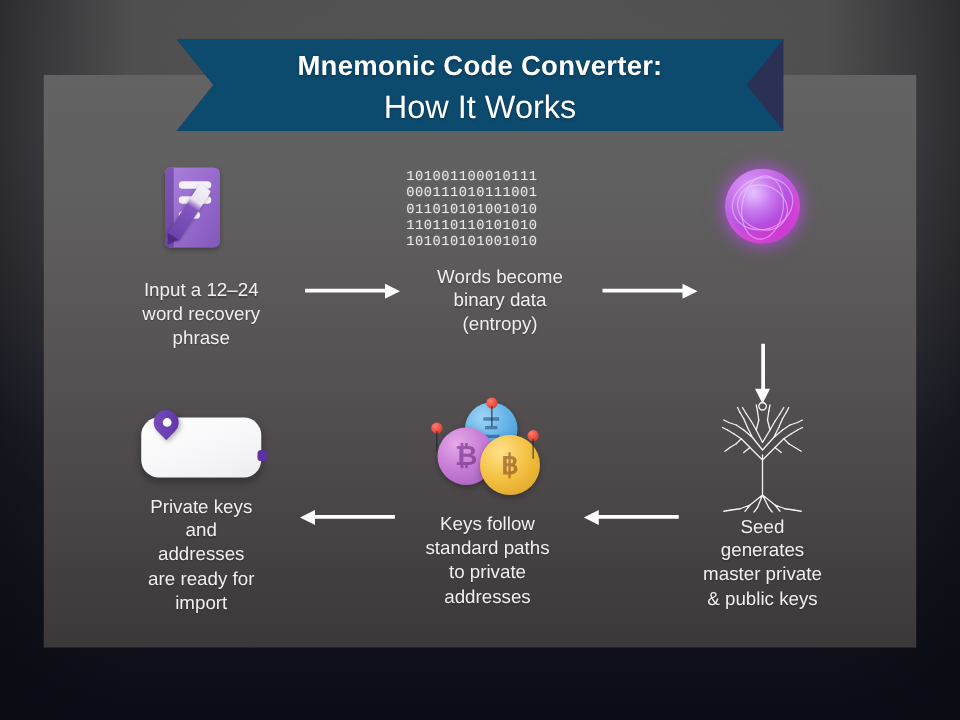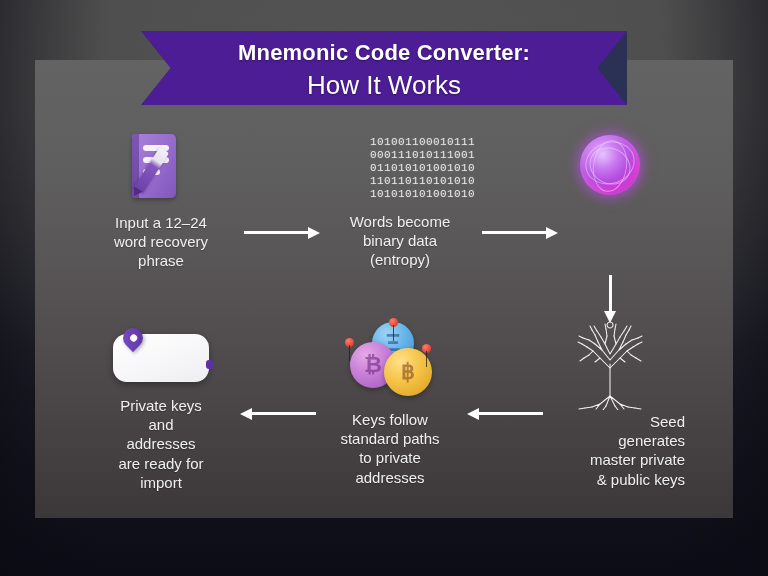--- a/index.html
+++ b/index.html
@@ -77,21 +77,21 @@
     position: absolute;
     inset: 0;
     clip-path: polygon(
       0% 0%,
       100% 0%,
       93.9% 50%,
       100% 100%,
       0% 100%,
       6.1% 50%
     );
-    background: #4c1d95;
+    background: #0c4a6e;
   }
   .ribbon-text {
     position: absolute;
     left: 0; right: 0;
     text-align: center;
     color: #ffffff;
     text-shadow: 0 1px 2px rgba(0,0,0,0.35);
   }
   #ribbon-line1 {
     top: 9px;
@@ -178,21 +178,21 @@
     border-top: 8px solid #4e2c82;
   }
 
   
   #binary-block {
     font-family: "Liberation Mono", monospace;
     font-size: 11px;
     line-height: 1.18;
     color: #e9e9e9;
     letter-spacing: 0.4px;
-    text-align: right;
+    text-align: left;
     white-space: pre;
     text-shadow: 0 0 2px rgba(255,255,255,0.18);
   }
 
   
   #icon-sphere {
     width: 78px;
     height: 78px;
   }
   .sphere-glow {
@@ -393,21 +393,21 @@
 
   <div class="step" style="left:88px; top:128px; width:146px;">
     <div class="step-icon" id="icon-note">
       <div class="note-body"></div>
       <div class="note-spine"></div>
       <div class="note-line nl1"></div>
       <div class="note-line nl2"></div>
       <div class="note-line nl3"></div>
       <div class="pen"></div>
     </div>
-    <div class="step-label" style="margin-top:10px;">Input a 12–24
+    <div class="step-label" style="margin-top:20px;">Input a 12–24
 word recovery
 phrase</div>
   </div>
 
   <div class="arrow-h arrow-right" style="left:244px; top:225px; width:76px;">
     <div class="shaft"></div>
     <div class="head"></div>
   </div>
 
   <div class="step" style="left:325px; top:136px; width:150px;">
@@ -459,21 +459,21 @@
           <path d="M20 26 L16 24 M22 40 L18 43 M76 26 L80 24 M74 40 L79 43"></path>
           <path d="M21 20 L17 18 M30 12 L28 8 M76 20 L80 18 M67 12 L69 8"></path>
           <path d="M48 78 L38 86 M48 78 L58 86 M48 78 L44 88 M48 78 L53 88"></path>
           <path d="M38 86 L30 89 M38 86 L34 91 M58 86 L66 89 M58 86 L62 91"></path>
           <path d="M30 89 L23 90 M66 89 L73 90 M44 88 L41 92 M53 88 L56 92"></path>
           <path d="M23 90 L17 91 M73 90 L79 91"></path>
           <path d="M48 10 a3 3 0 1 1 0.1 0"></path>
         </g>
       </svg>
     </div>
-    <div class="step-label" style="margin-top:2px;text-align:right;">Seed
+    <div class="step-label" style="margin-top:2px;">Seed
 generates
 master private
 &amp; public keys</div>
   </div>
 
   <div class="arrow-h arrow-left" style="left:467px; top:406px; width:76px;">
     <div class="shaft"></div>
     <div class="head"></div>
   </div>
 

